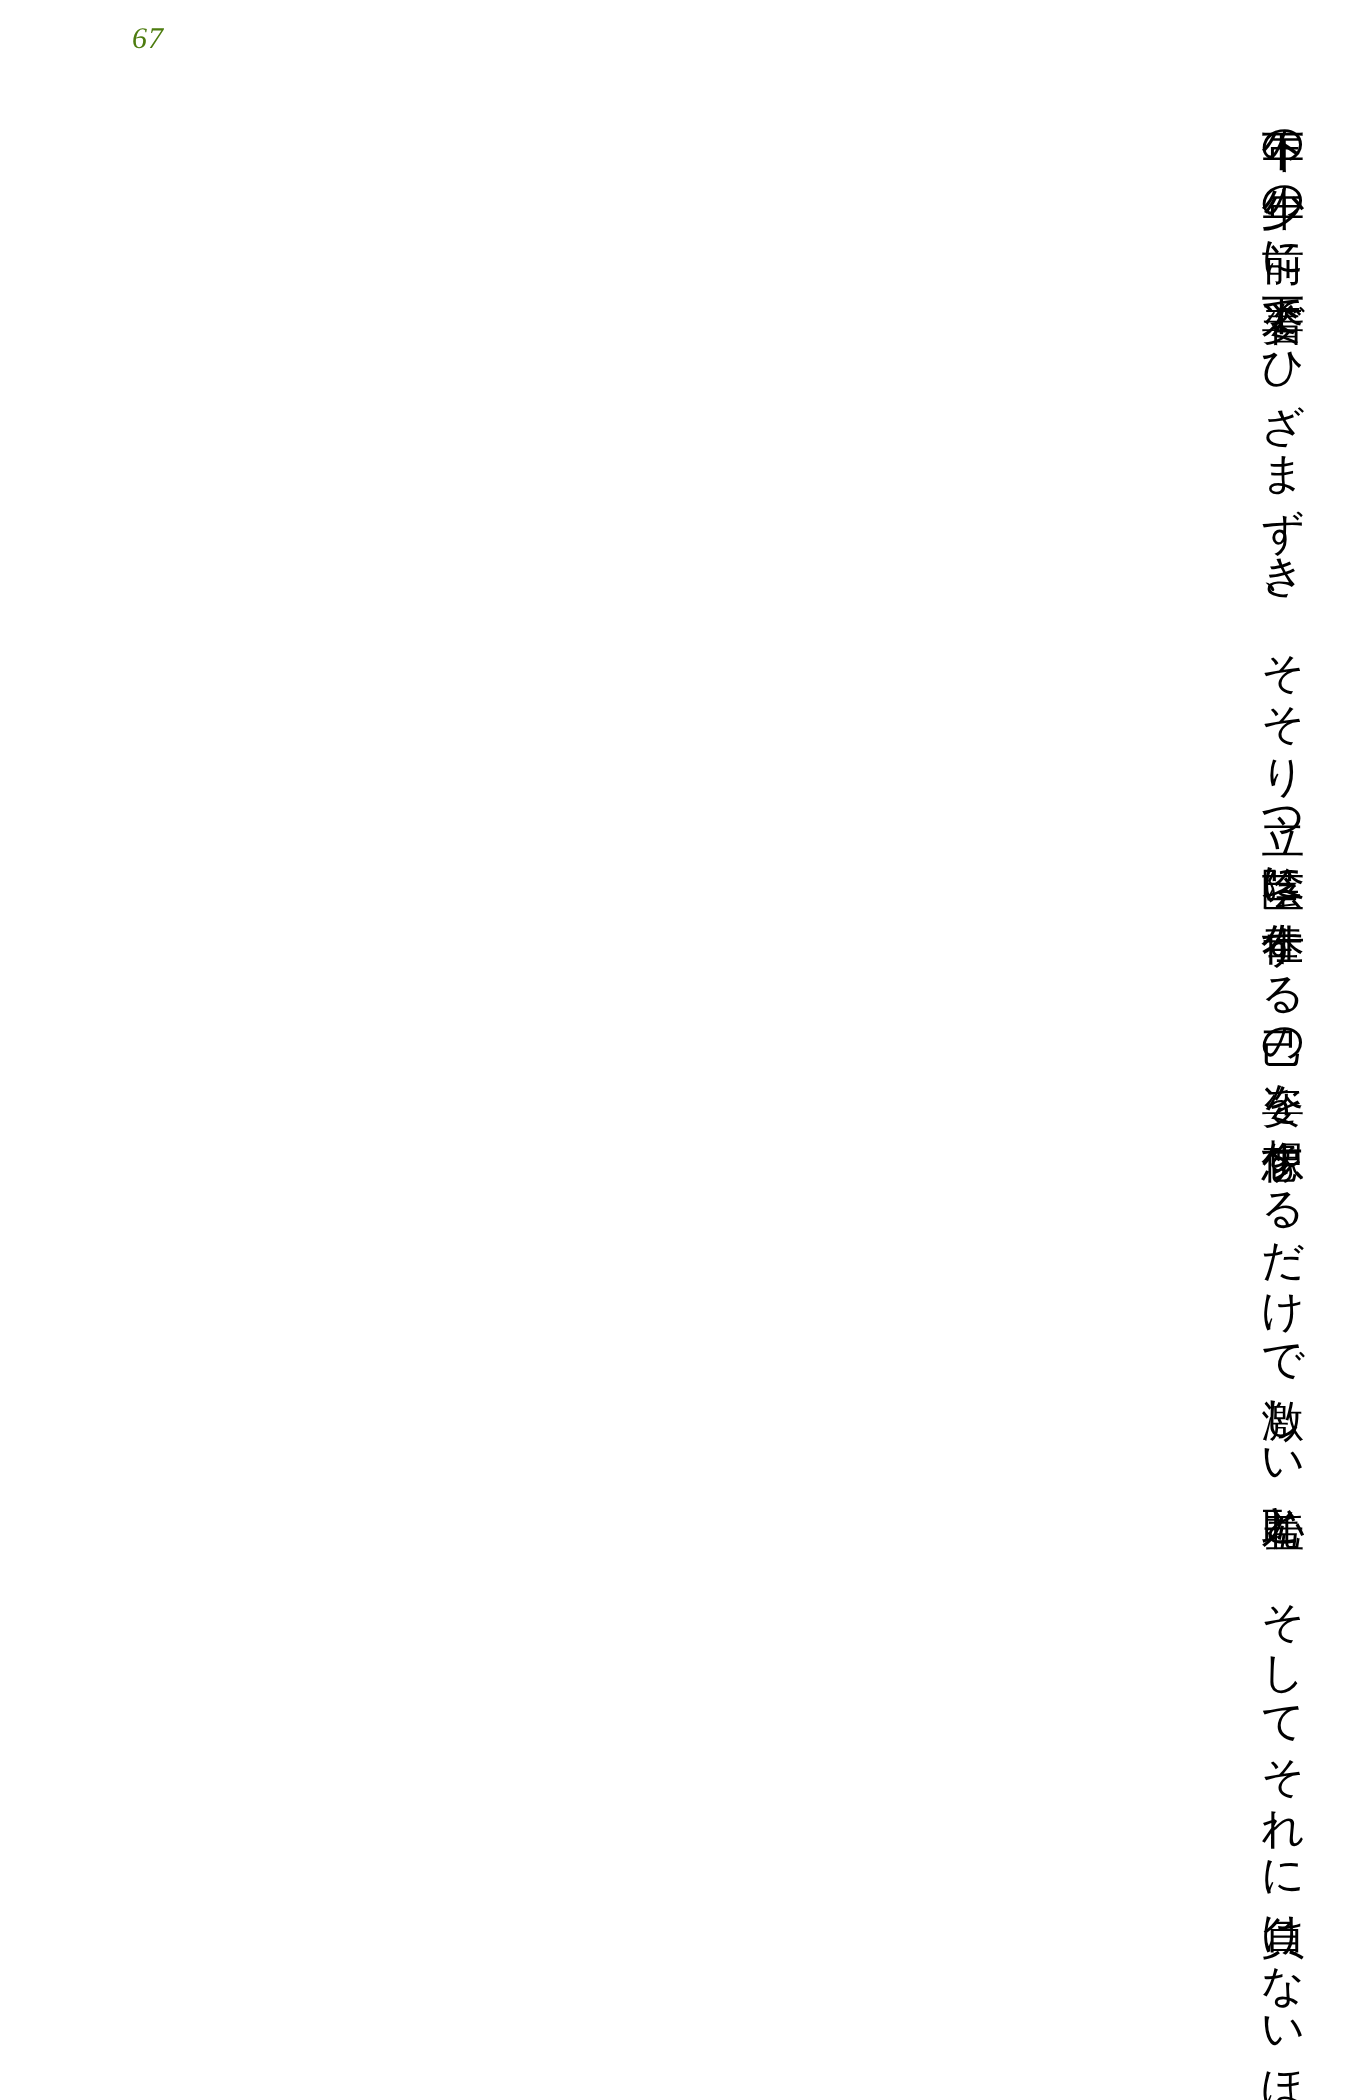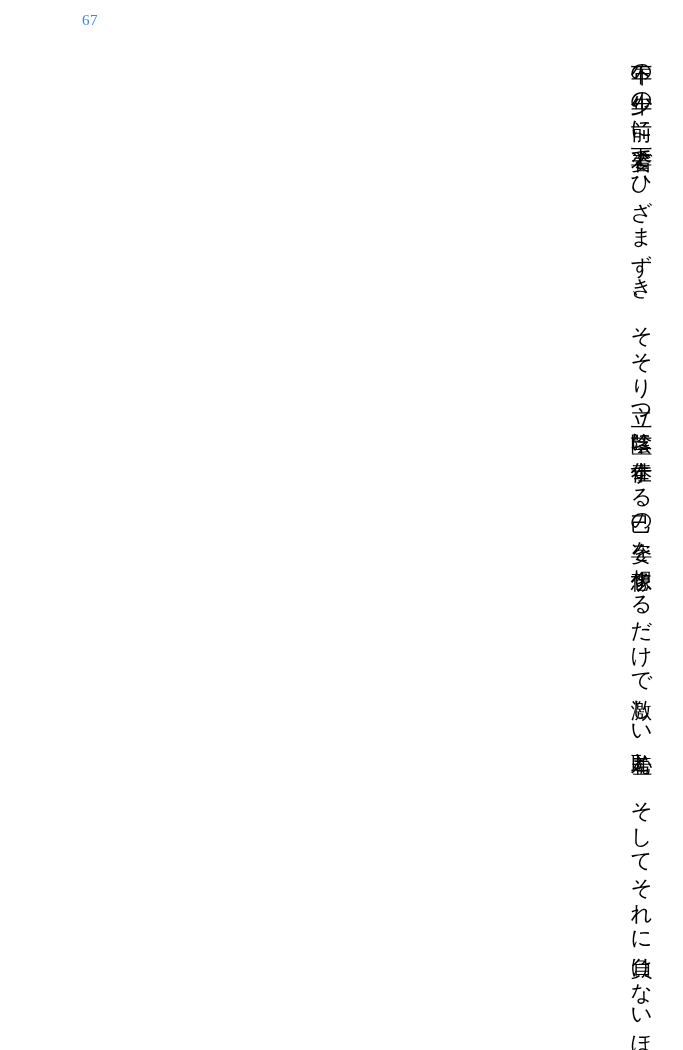--- a/index.html
+++ b/index.html
@@ -12,24 +12,25 @@
     width: 683px;
     height: 1050px;
     background: #ffffff;
     overflow: hidden;
     font-family: "Liberation Serif", "DejaVu Serif", serif;
     color: #000000;
   }
   .page-number {
     position: absolute;
     top: 12px;
-    left: 82px;
+    left: 66px;
     font-size: 15px;
+    font-style: italic;
     font-family: "Liberation Serif", "DejaVu Serif", serif;
-    color: #3b82f6;
+    color: #4d7c0f;
     letter-spacing: 0.5px;
   }
   .vtext {
     position: absolute;
     top: 48px;
     left: 28px;
     right: 24px;
     height: 965px;
     writing-mode: vertical-rl;
     text-orientation: upright;

